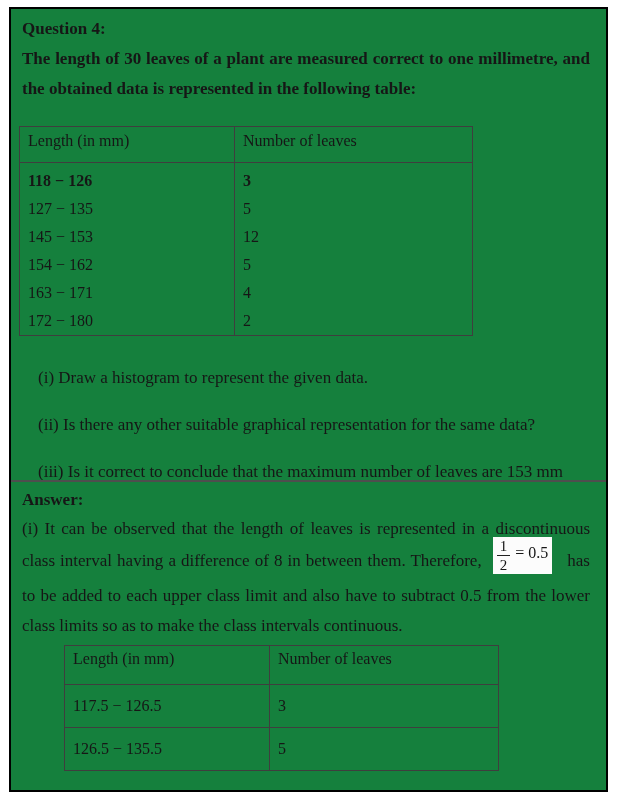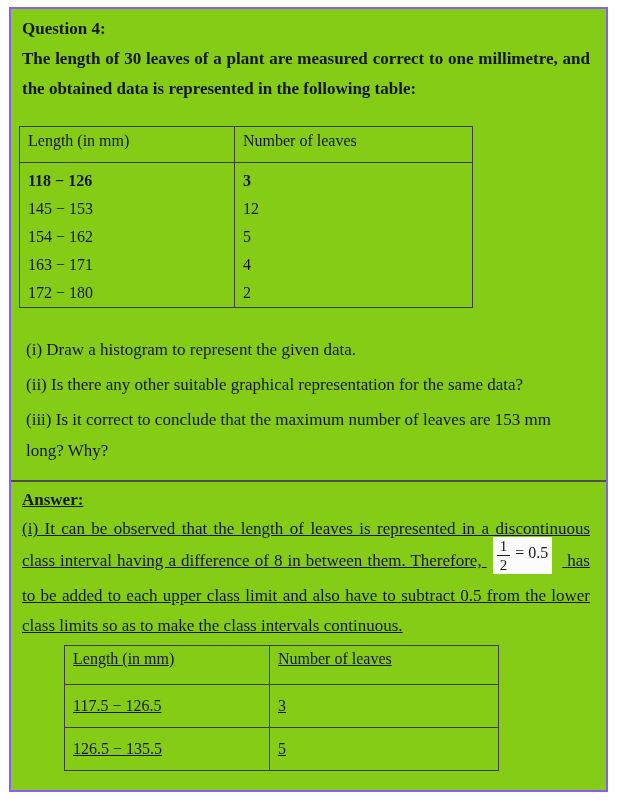--- a/index.html
+++ b/index.html
@@ -7,22 +7,22 @@
     margin: 0; padding: 0;
     width: 619px; height: 809px;
     background: #ffffff;
     font-family: "Liberation Serif", "DejaVu Serif", serif;
     color: #161616;
   }
   .page {
     position: absolute;
     left: 9px; top: 7px;
     width: 599px; height: 785px;
-    border: 2px solid #8b5cf6;
-    background: #84cc16;
+    border: 2px solid #000000;
+    background: #15803d;
     overflow: hidden;
   }
 
   
   .q-section {
     height: 471px;
     padding: 7px 16px 0 11px;
     overflow: hidden;
   }
   .q-label {
@@ -57,30 +57,29 @@
     border-right: 1px solid #3e3e3e;
   }
   table.q-table tbody td {
     padding: 0 8px;
     line-height: 28px;
     vertical-align: top;
   }
   table.q-table tbody tr:first-child td { padding-top: 4px; font-weight: bold; }
   .q-parts { margin-top: 26px; }
   .q-parts p {
-    margin: 4px;
+    margin: 16px;
     font-size: 17px;
     line-height: 31px;
   }
 
   
   .a-section {
     border-top: 2px solid #4e4e4e;
     padding: 5px 16px 0 11px;
-    text-decoration: underline;
   }
   .a-label {
     font-weight: bold;
     font-size: 17px;
     line-height: 25px;
   }
   .a-para {
     margin: 2px 0 0;
     font-size: 17px;
     line-height: 30px;
@@ -147,20 +146,24 @@
           <th>Length (in mm)</th>
           <th>Number of leaves</th>
         </tr>
       </thead>
       <tbody>
           <tr>
             <td>118 − 126</td>
             <td>3</td>
           </tr>
           <tr>
+            <td>127 − 135</td>
+            <td>5</td>
+          </tr>
+          <tr>
             <td>145 − 153</td>
             <td>12</td>
           </tr>
           <tr>
             <td>154 − 162</td>
             <td>5</td>
           </tr>
           <tr>
             <td>163 − 171</td>
             <td>4</td>

